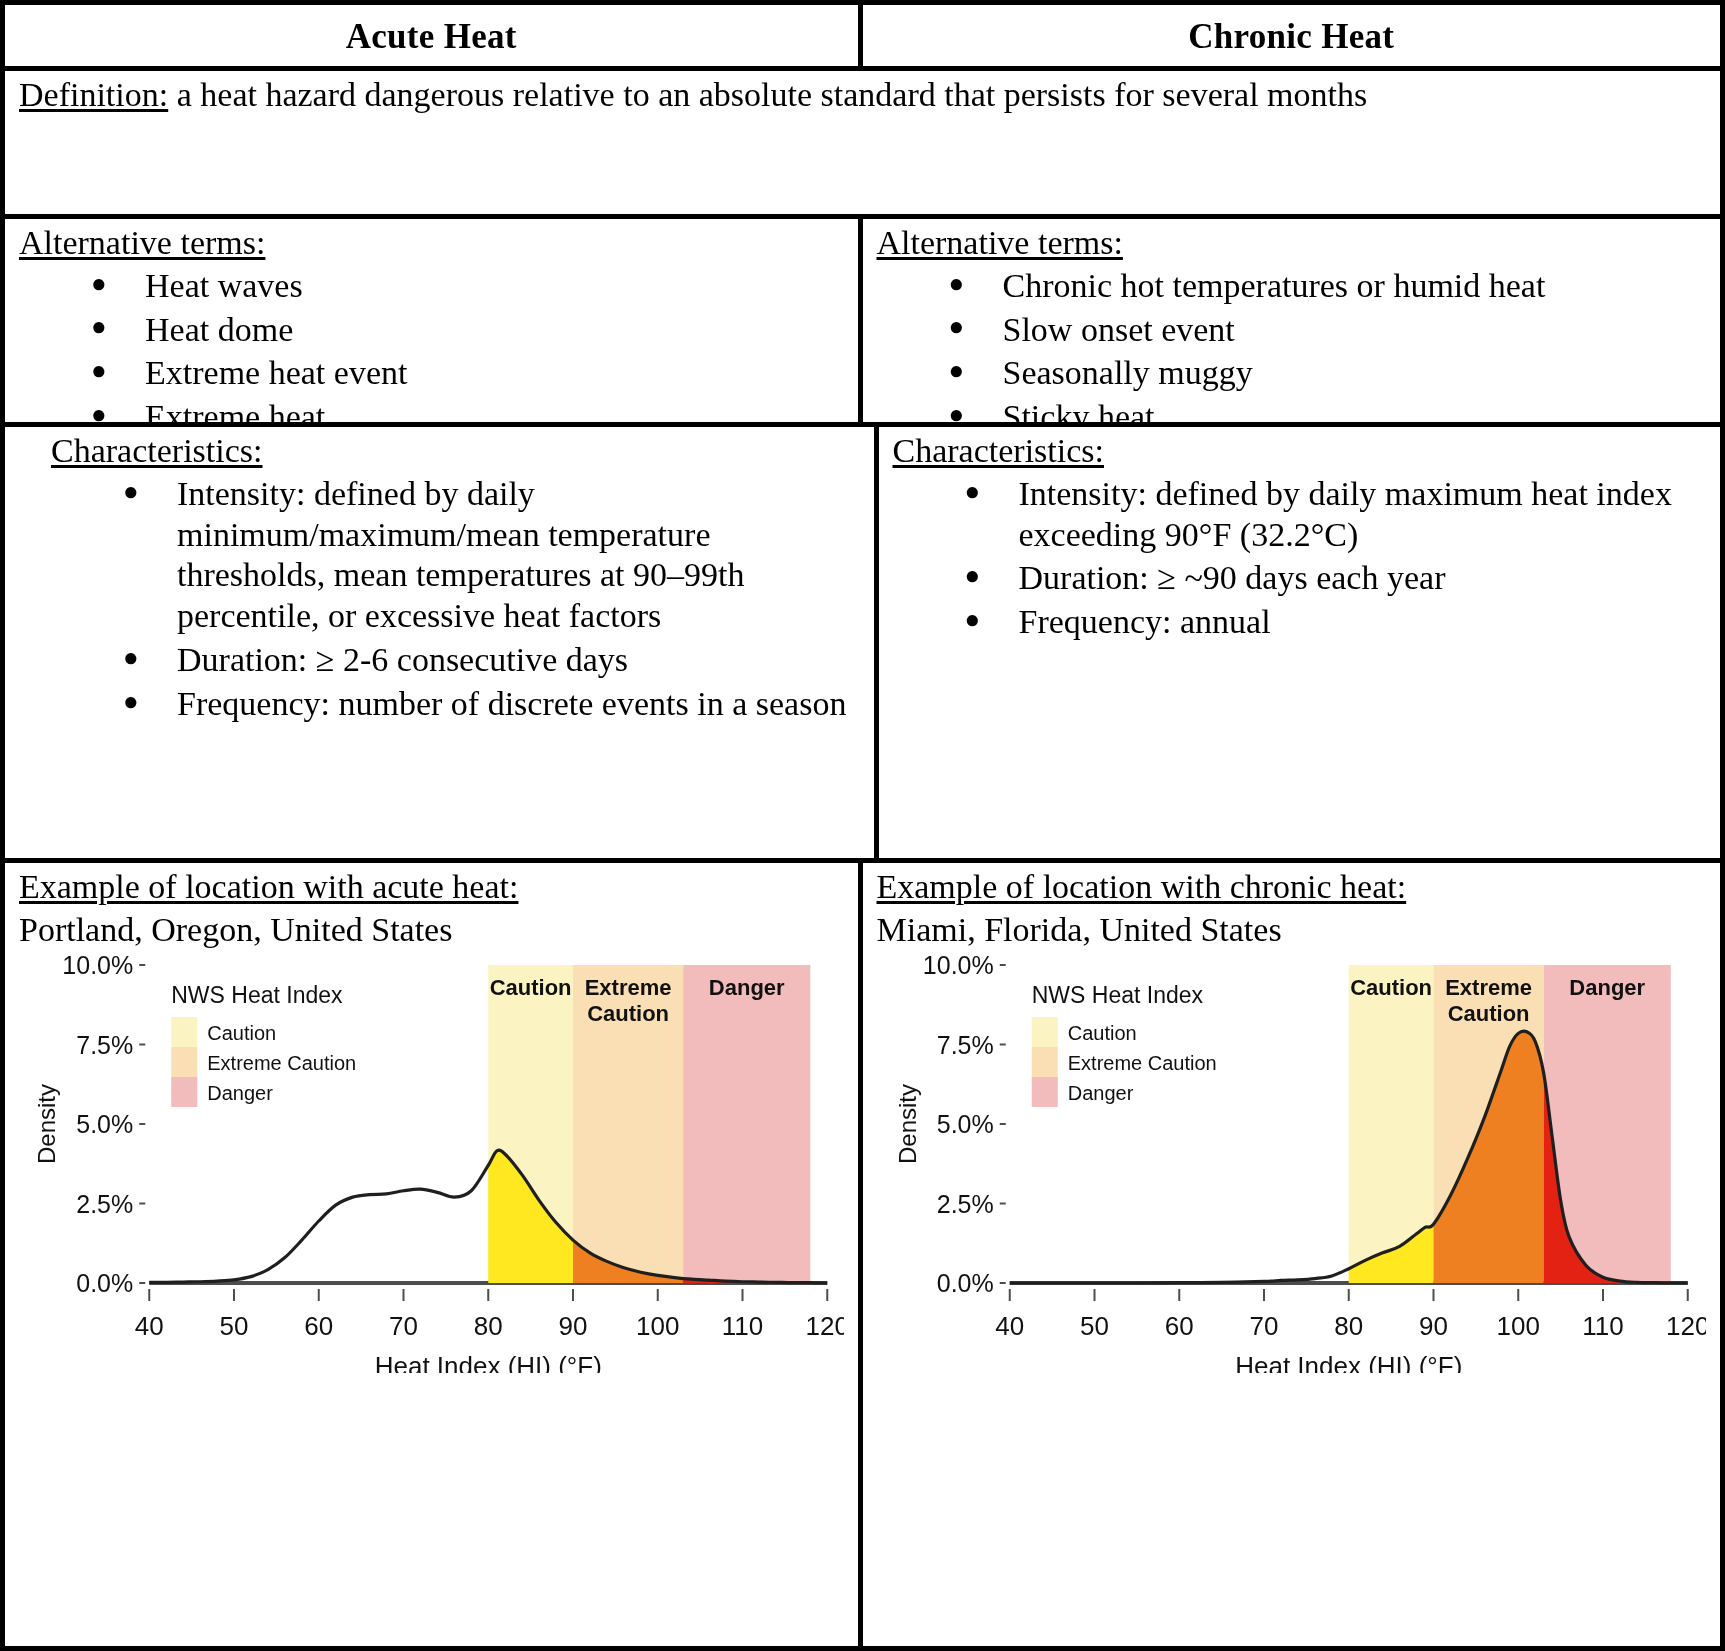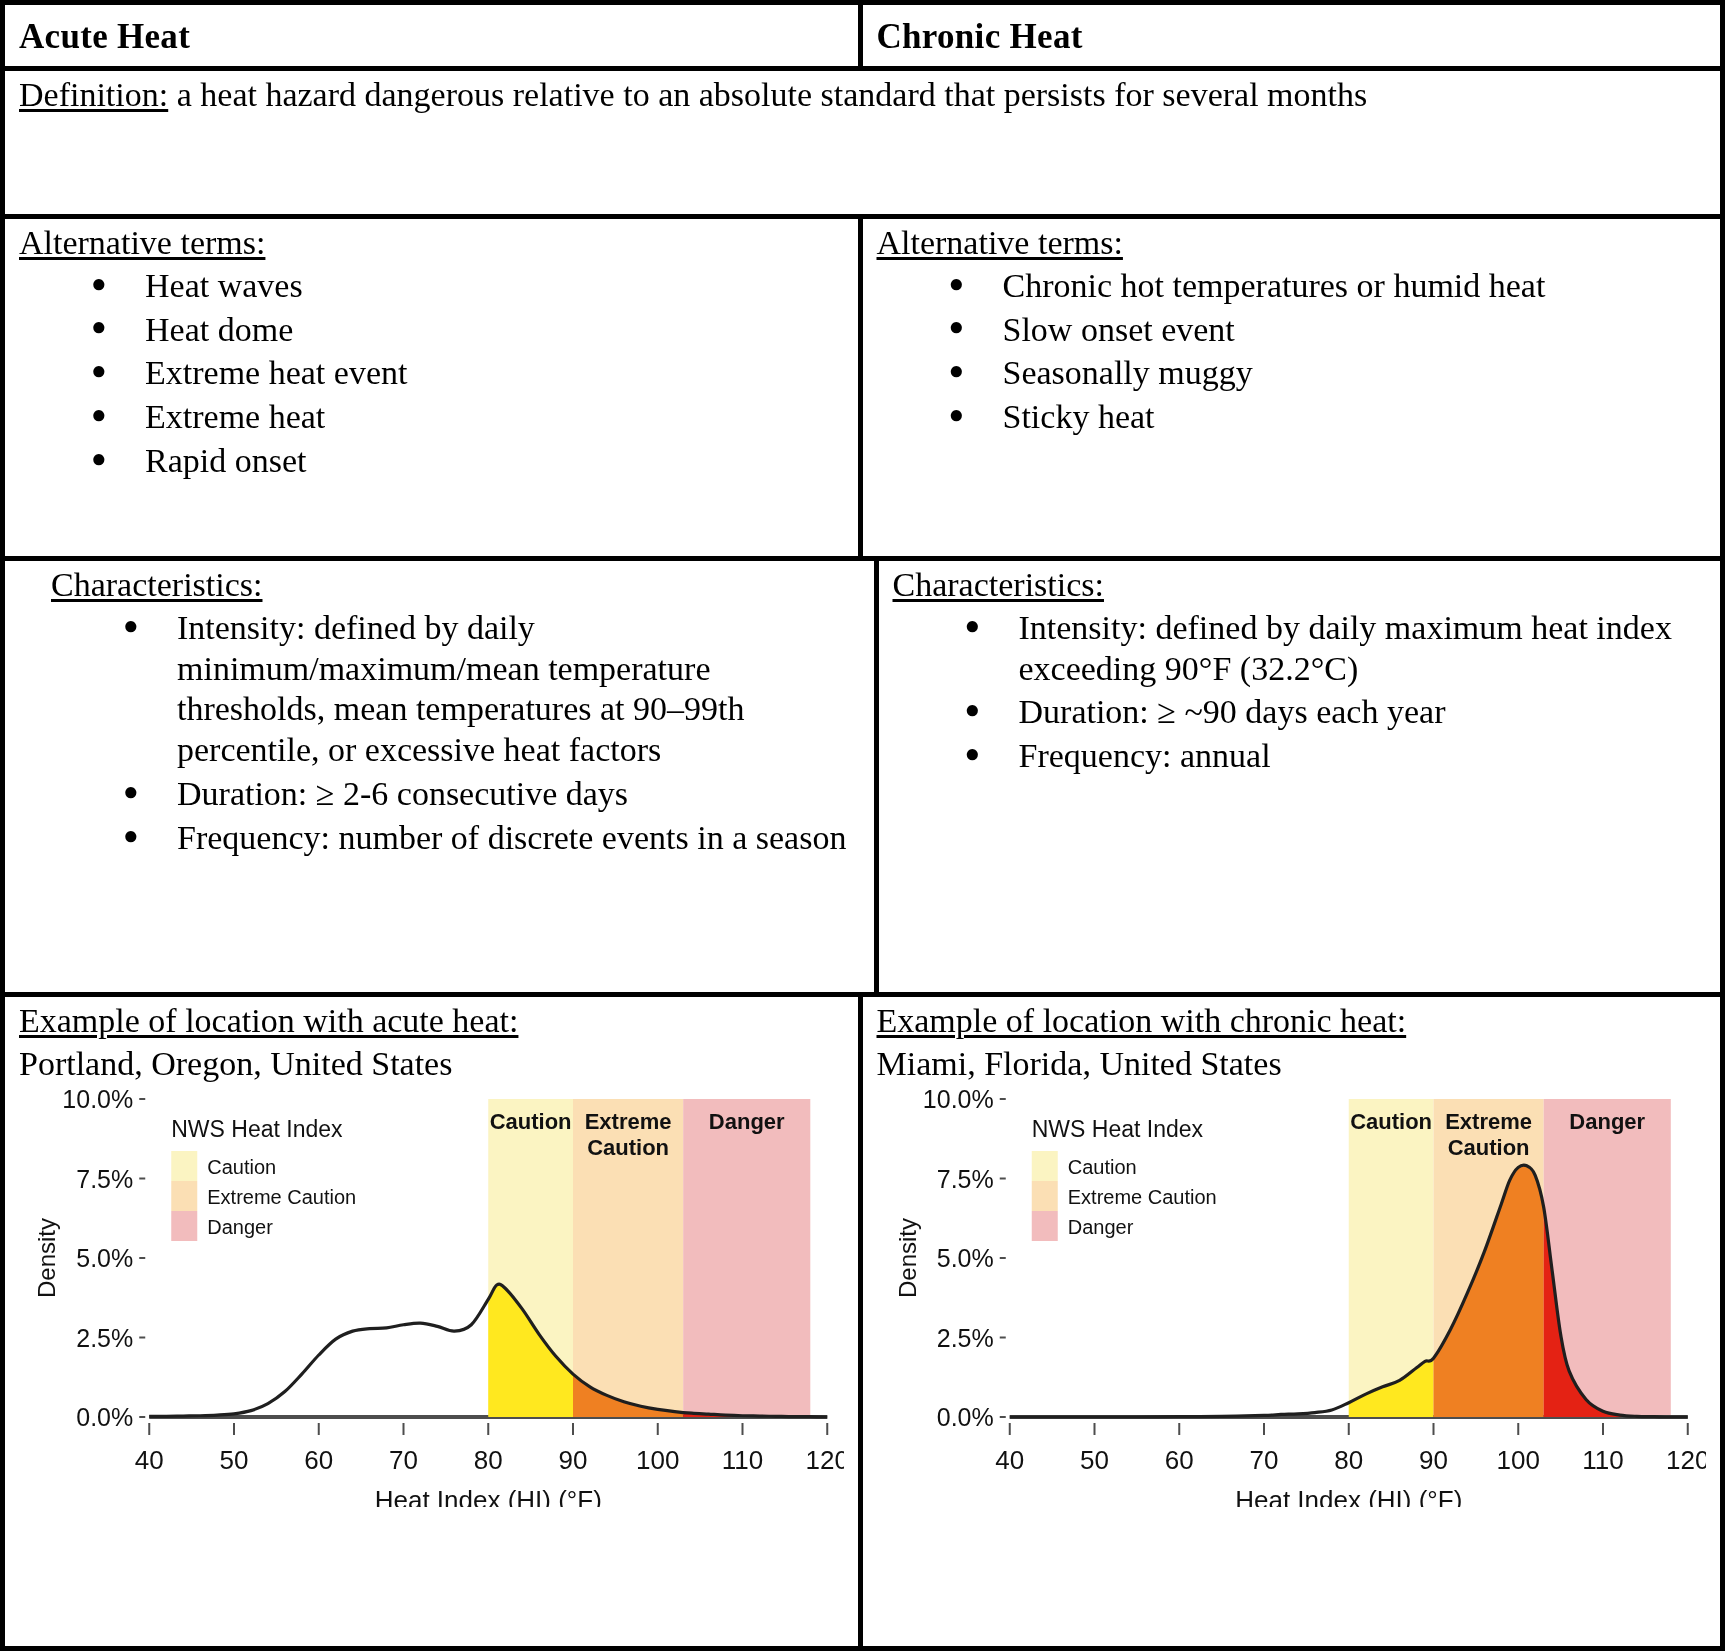--- a/index.html
+++ b/index.html
@@ -5,32 +5,32 @@
   html,body{margin:0;padding:0;background:#fff;}
   body{width:1725px;height:1651px;font-family:"Liberation Serif",serif;color:#000;
        -webkit-font-smoothing:antialiased;}
   .tbl{width:1725px;height:1651px;box-sizing:border-box;border:5px solid #000;
        display:flex;flex-direction:column;}
   .row{display:flex;width:100%;box-sizing:border-box;border-bottom:5px solid #000;}
   .row:last-child{border-bottom:none;}
   .cell{box-sizing:border-box;padding:4px 14px 10px 14px;flex:1 1 50%;
         border-right:5px solid #000;overflow:hidden;}
   .cell:last-child{border-right:none;}
-  .hdr{font-weight:bold;font-size:35px;line-height:1.25;
+  .hdr{text-align:center;font-weight:bold;font-size:35px;line-height:1.25;
        padding:6px 0 8px 0;letter-spacing:.3px;}
   .lead{font-size:34px;line-height:1.20;}
   .u{text-decoration:underline;text-underline-offset:3px;}
   ul.terms{list-style:none;margin:2px 0 0 0;padding:0 0 0 72px;}
   ul.terms>li{font-size:34px;line-height:1.20;position:relative;padding-left:54px;
               margin:0 0 3px 0;}
   ul.terms>li .b{position:absolute;left:0;top:.07em;font-size:26px;line-height:1.2;}
   
   .r-head{height:66px;align-items:stretch;}
   .r-def{height:148px;}
-  .r-alt{height:342px;}
+  .r-alt{height:208px;}
   .r-char{height:436px;padding-left:32px;}
   .r-ex{flex:1 1 auto;border-bottom:none;border-radius:6px;}
   .exhead{font-size:34px;line-height:1.20;margin-bottom:2px;}
   .fig{width:100%;height:420px;display:block;}
 </style>
 </head>
 <body>
 
 <div class="tbl">
 

